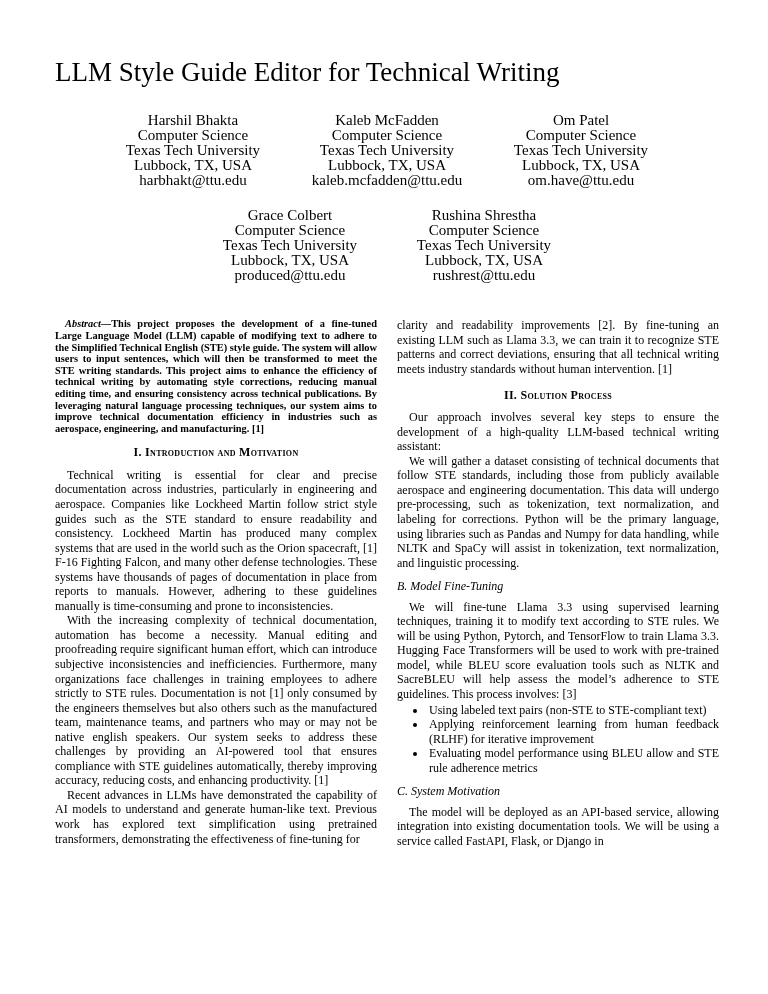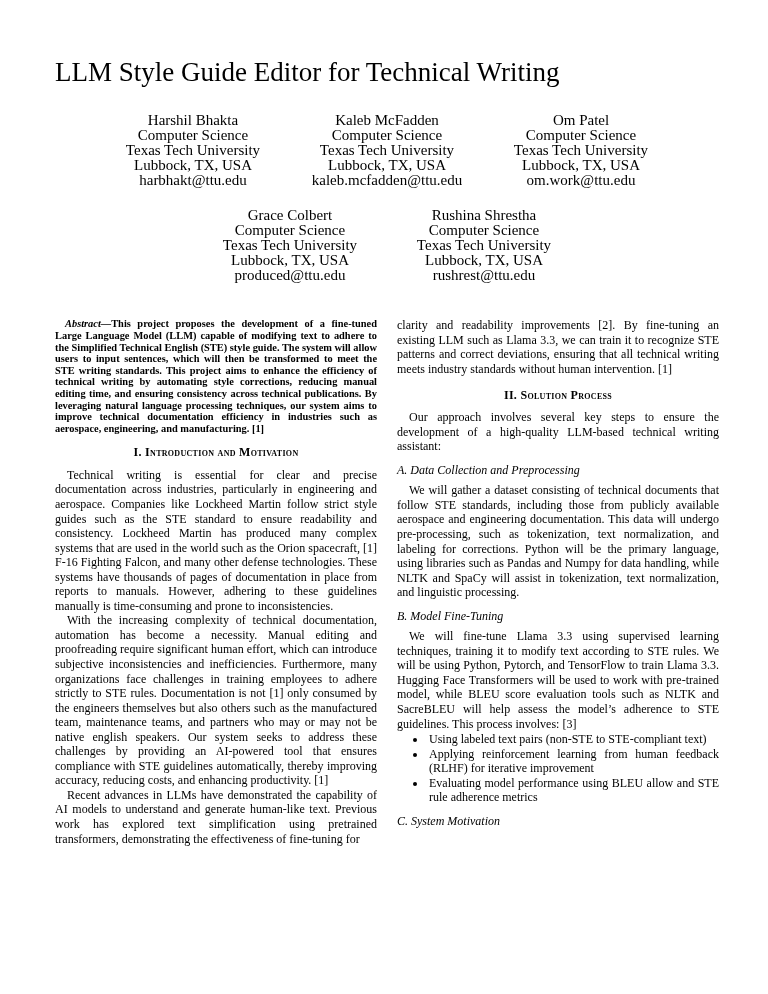--- a/index.html
+++ b/index.html
@@ -106,21 +106,21 @@
       <div>Computer Science</div>
       <div>Texas Tech University</div>
       <div>Lubbock, TX, USA</div>
       <div>kaleb.mcfadden@ttu.edu</div>
     </div>
     <div class="author">
       <div>Om Patel</div>
       <div>Computer Science</div>
       <div>Texas Tech University</div>
       <div>Lubbock, TX, USA</div>
-      <div>om.work@ttu.edu</div>
+      <div>om.have@ttu.edu</div>
     </div>
   </div>
 
   <div class="authors-row second">
     <div class="author">
       <div>Grace Colbert</div>
       <div>Computer Science</div>
       <div>Texas Tech University</div>
       <div>Lubbock, TX, USA</div>
       <div>produced@ttu.edu</div>
@@ -141,27 +141,27 @@
       <h2 class="sec-heading">I. Introduction and Motivation</h2>
       <p class="par">Technical writing is essential for clear and precise documentation across industries, particularly in engineering and aerospace. Companies like Lockheed Martin follow strict style guides such as the STE standard to ensure readability and consistency. Lockheed Martin has produced many complex systems that are used in the world such as the Orion spacecraft, [1] F-16 Fighting Falcon, and many other defense technologies. These systems have thousands of pages of documentation in place from reports to manuals. However, adhering to these guidelines manually is time-consuming and prone to inconsistencies.</p>
       <p class="par">With the increasing complexity of technical documentation, automation has become a necessity. Manual editing and proofreading require significant human effort, which can introduce subjective inconsistencies and inefficiencies. Furthermore, many organizations face challenges in training employees to adhere strictly to STE rules. Documentation is not [1] only consumed by the engineers themselves but also others such as the manufactured team, maintenance teams, and partners who may or may not be native english speakers. Our system seeks to address these challenges by providing an AI-powered tool that ensures compliance with STE guidelines automatically, thereby improving accuracy, reducing costs, and enhancing productivity. [1]</p>
       <p class="par">Recent advances in LLMs have demonstrated the capability of AI models to understand and generate human-like text. Previous work has explored text simplification using pretrained transformers, demonstrating the effectiveness of fine-tuning for</p>
     </div>
 
     <div class="col">
       <p class="par" style="text-indent:0;">clarity and readability improvements [2]. By fine-tuning an existing LLM such as Llama 3.3, we can train it to recognize STE patterns and correct deviations, ensuring that all technical writing meets industry standards without human intervention. [1]</p>
       <h2 class="sec-heading">II. Solution Process</h2>
       <p class="par">Our approach involves several key steps to ensure the development of a high-quality LLM-based technical writing assistant:</p>
-      <h3 class="subsec-heading">A. Data Collection and Preprocessing</h3>
       <p class="par">We will gather a dataset consisting of technical documents that follow STE standards, including those from publicly available aerospace and engineering documentation. This data will undergo pre-processing, such as tokenization, text normalization, and labeling for corrections. Python will be the primary language, using libraries such as Pandas and Numpy for data handling, while NLTK and SpaCy will assist in tokenization, text normalization, and linguistic processing.</p>
       <h3 class="subsec-heading">B. Model Fine-Tuning</h3>
       <p class="par">We will fine-tune Llama 3.3 using supervised learning techniques, training it to modify text according to STE rules. We will be using Python, Pytorch, and TensorFlow to train Llama 3.3. Hugging Face Transformers will be used to work with pre-trained model, while BLEU score evaluation tools such as NLTK and SacreBLEU will help assess the model’s adherence to STE guidelines. This process involves: [3]</p>
       <ul class="bullets">
         <li>Using labeled text pairs (non-STE to STE-compliant text)</li>
         <li>Applying reinforcement learning from human feedback (RLHF) for iterative improvement</li>
         <li>Evaluating model performance using BLEU allow and STE rule adherence metrics</li>
       </ul>
       <h3 class="subsec-heading">C. System Motivation</h3>
+      <p class="par">The model will be deployed as an API-based service, allowing integration into existing documentation tools. We will be using a service called FastAPI, Flask, or Django in</p>
     </div>
 
   </div>
 
 </div>
 
 </body></html>

